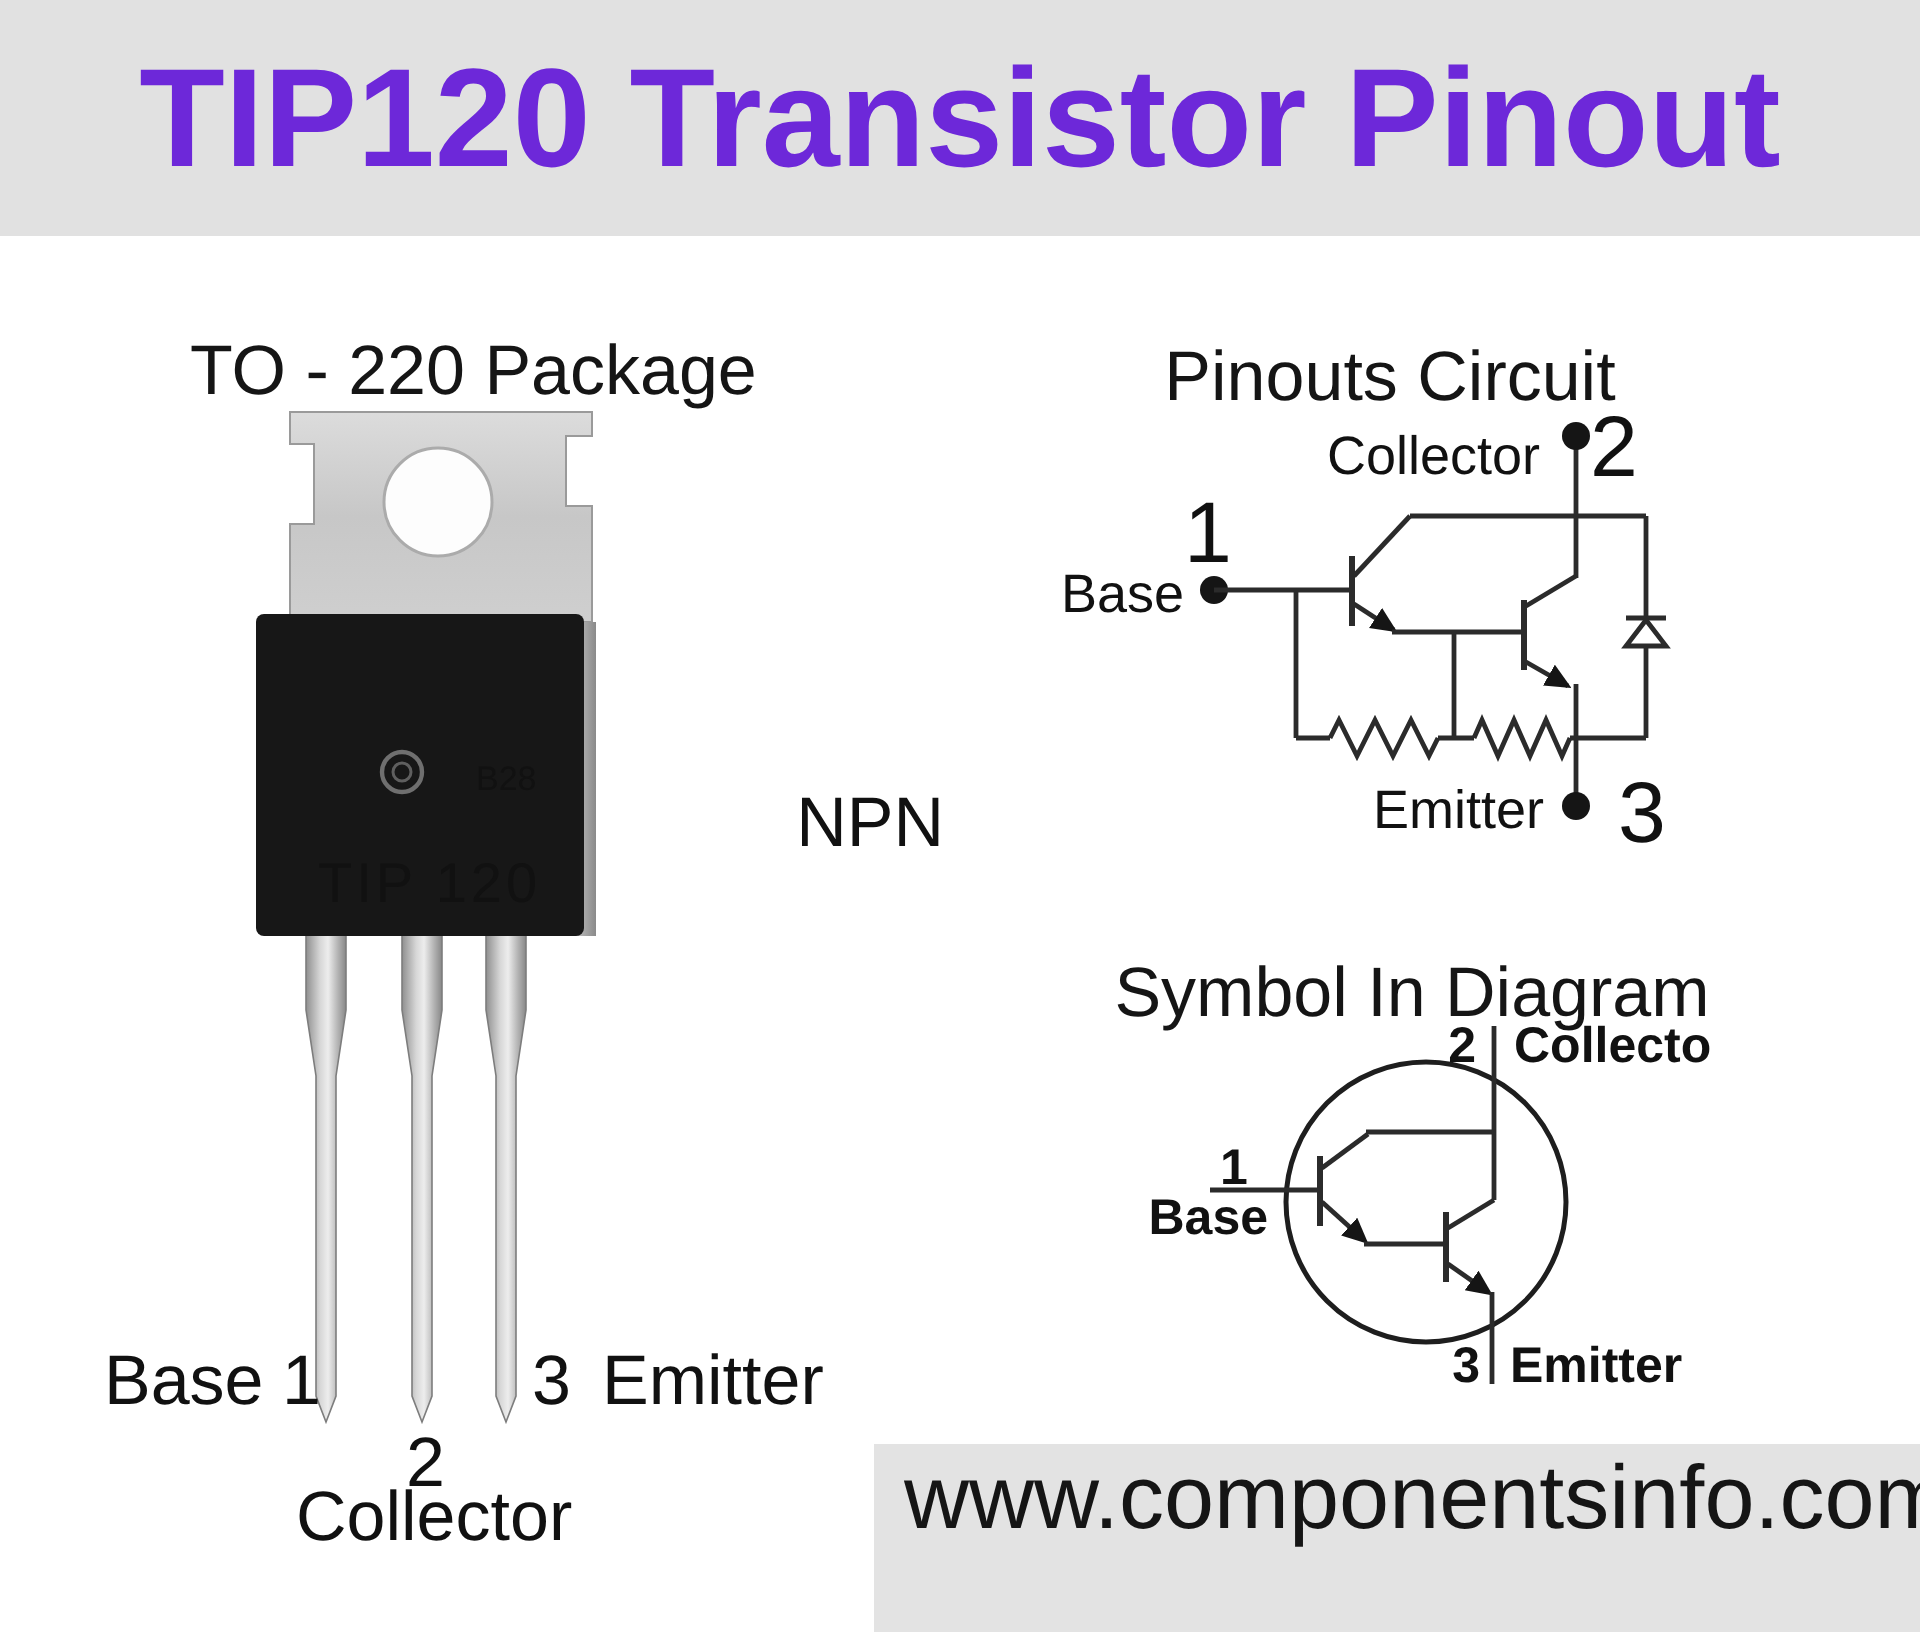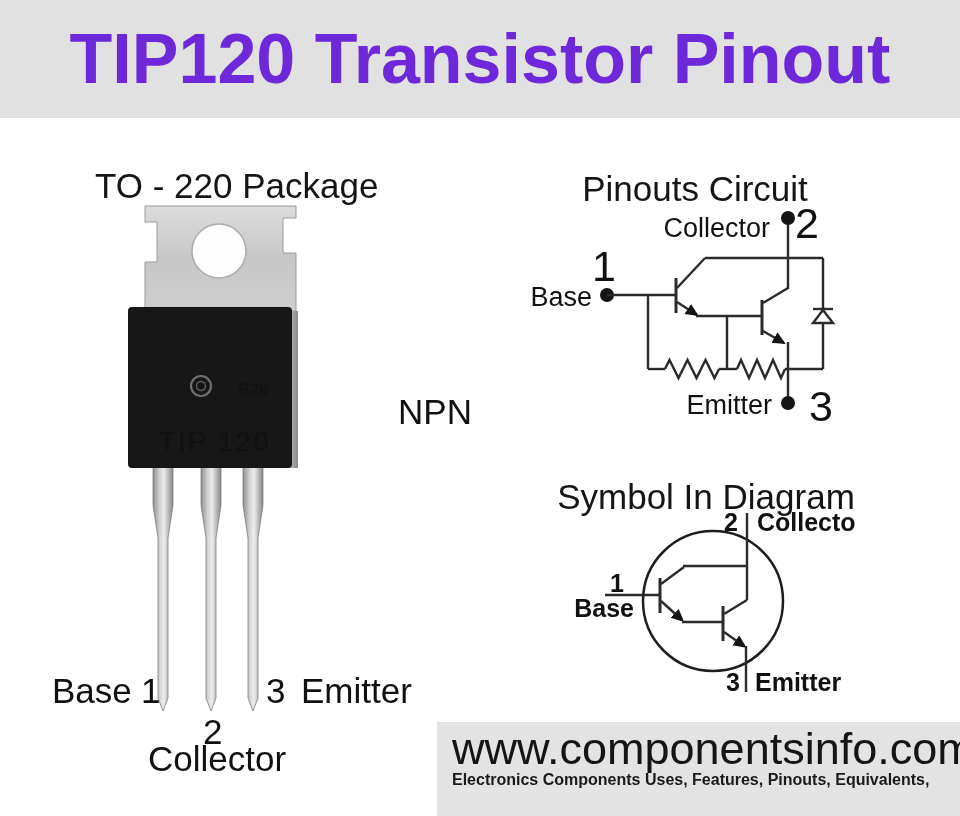--- a/index.html
+++ b/index.html
@@ -180,16 +180,15 @@
     <text class="slbl" x="738" y="531" text-anchor="end">2</text>
     <text class="slbl" x="757" y="531">Collector</text>
     <text class="slbl" x="617" y="592" text-anchor="middle" font-size="24">1</text>
     <text class="slbl" x="634" y="617" text-anchor="end">Base</text>
     <text class="slbl" x="740" y="691" text-anchor="end">3</text>
     <text class="slbl" x="755" y="691">Emitter</text>
   </svg>
 
   <footer class="site">
     <div class="site-url">www.componentsinfo.com</div>
-    <div class="site-tag">Electronics Components Uses, Features, Pinouts, Equivalents,</div>
   </footer>
 
 </div>
 
 </body></html>

